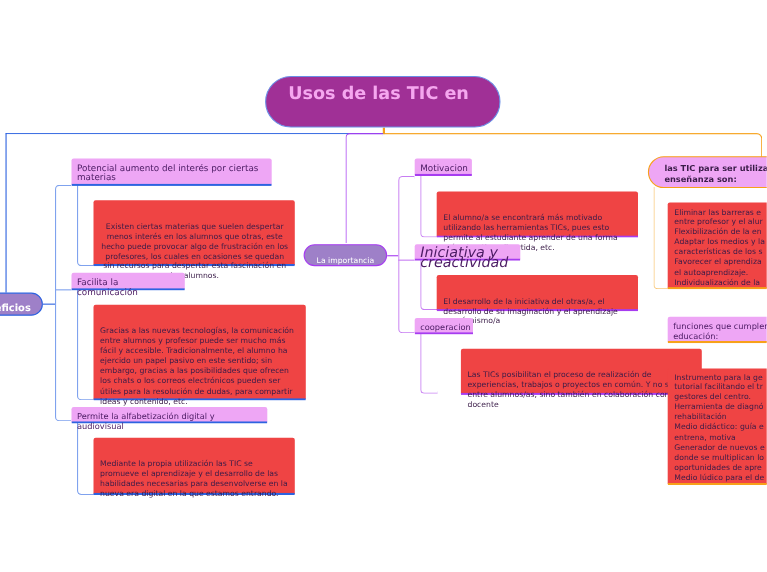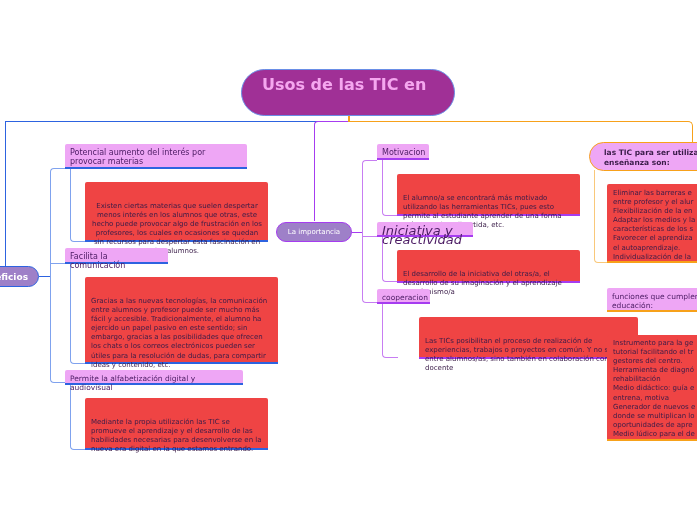--- a/index.html
+++ b/index.html
@@ -11,21 +11,21 @@
     .abs { position: absolute; }
     .line { position: absolute; }
     .root {
       left: 241px; top: 69px; width: 214px; height: 47px;
       background: #a03096; border: 1.5px solid #6a8ee6; border-radius: 24px;
       color: #f5a7ef; font-weight: bold; font-size: 16px; line-height: 18px;
       box-sizing: border-box; padding: 6px 0 0 20px;
     }
     .main-node {
       background: #9e80c8; color: #ffffff; font-size: 8px; border-radius: 12px;
-      box-sizing: border-box; display: flex; align-items: center; justify-content: center;
+      box-sizing: border-box; display: flex; align-items: flex-end; justify-content: center;
     }
     .topic {
       background: #eea6f5; color: #4b1b63; font-size: 8px; line-height: 9px;
       box-sizing: border-box; padding: 4px 5px 3px 5px; border-radius: 2px 2px 0 0;
     }
     .note {
       background: #ef4444; color: #3a1c48; font-size: 7px; line-height: 9.1px;
       box-sizing: border-box; padding: 20px 5px 3px 6px; border-radius: 2px 2px 0 0;
     }
     .blue-ul { border-bottom: 2px solid #2d63e0; }
@@ -62,21 +62,21 @@
 
 <div class="abs root">
   <div>Usos de las TIC en</div>
 </div>
 
 <div class="abs main-node" style="left:-20px;top:266px;width:59px;height:21px;border:1.5px solid #2d63e0;font-weight:bold;font-size:9px;justify-content:flex-end;padding-right:10px;">
   <span>eficios</span>
 </div>
 
 <div class="abs topic blue-ul" style="left:65px;top:144px;width:182px;height:25px;">
-  <span>Potencial aumento del interés por provocar materias</span>
+  <span>Potencial aumento del interés por ciertas materias</span>
 </div>
 <div class="abs note blue-ul" style="left:85px;top:182px;width:183px;height:60px;text-align:center;">
   <span>Existen ciertas materias que suelen despertar menos interés en los alumnos que otras, este hecho puede provocar algo de frustración en los profesores, los cuales en ocasiones se quedan sin recursos para despertar esta fascinación en los alumnos.</span>
 </div>
 
 <div class="abs topic blue-ul" style="left:65px;top:248px;width:103px;height:16px;">
   <span>Facilita la comunicación</span>
 </div>
 <div class="abs note blue-ul" style="left:85px;top:277px;width:193px;height:87px;">
   <span>Gracias a las nuevas tecnologías, la comunicación entre alumnos y profesor puede ser mucho más fácil y accesible. Tradicionalmente, el alumno ha ejercido un papel pasivo en este sentido; sin embargo, gracias a las posibilidades que ofrecen los chats o los correos electrónicos pueden ser útiles para la resolución de dudas, para compartir ideas y contenido, etc.</span>

